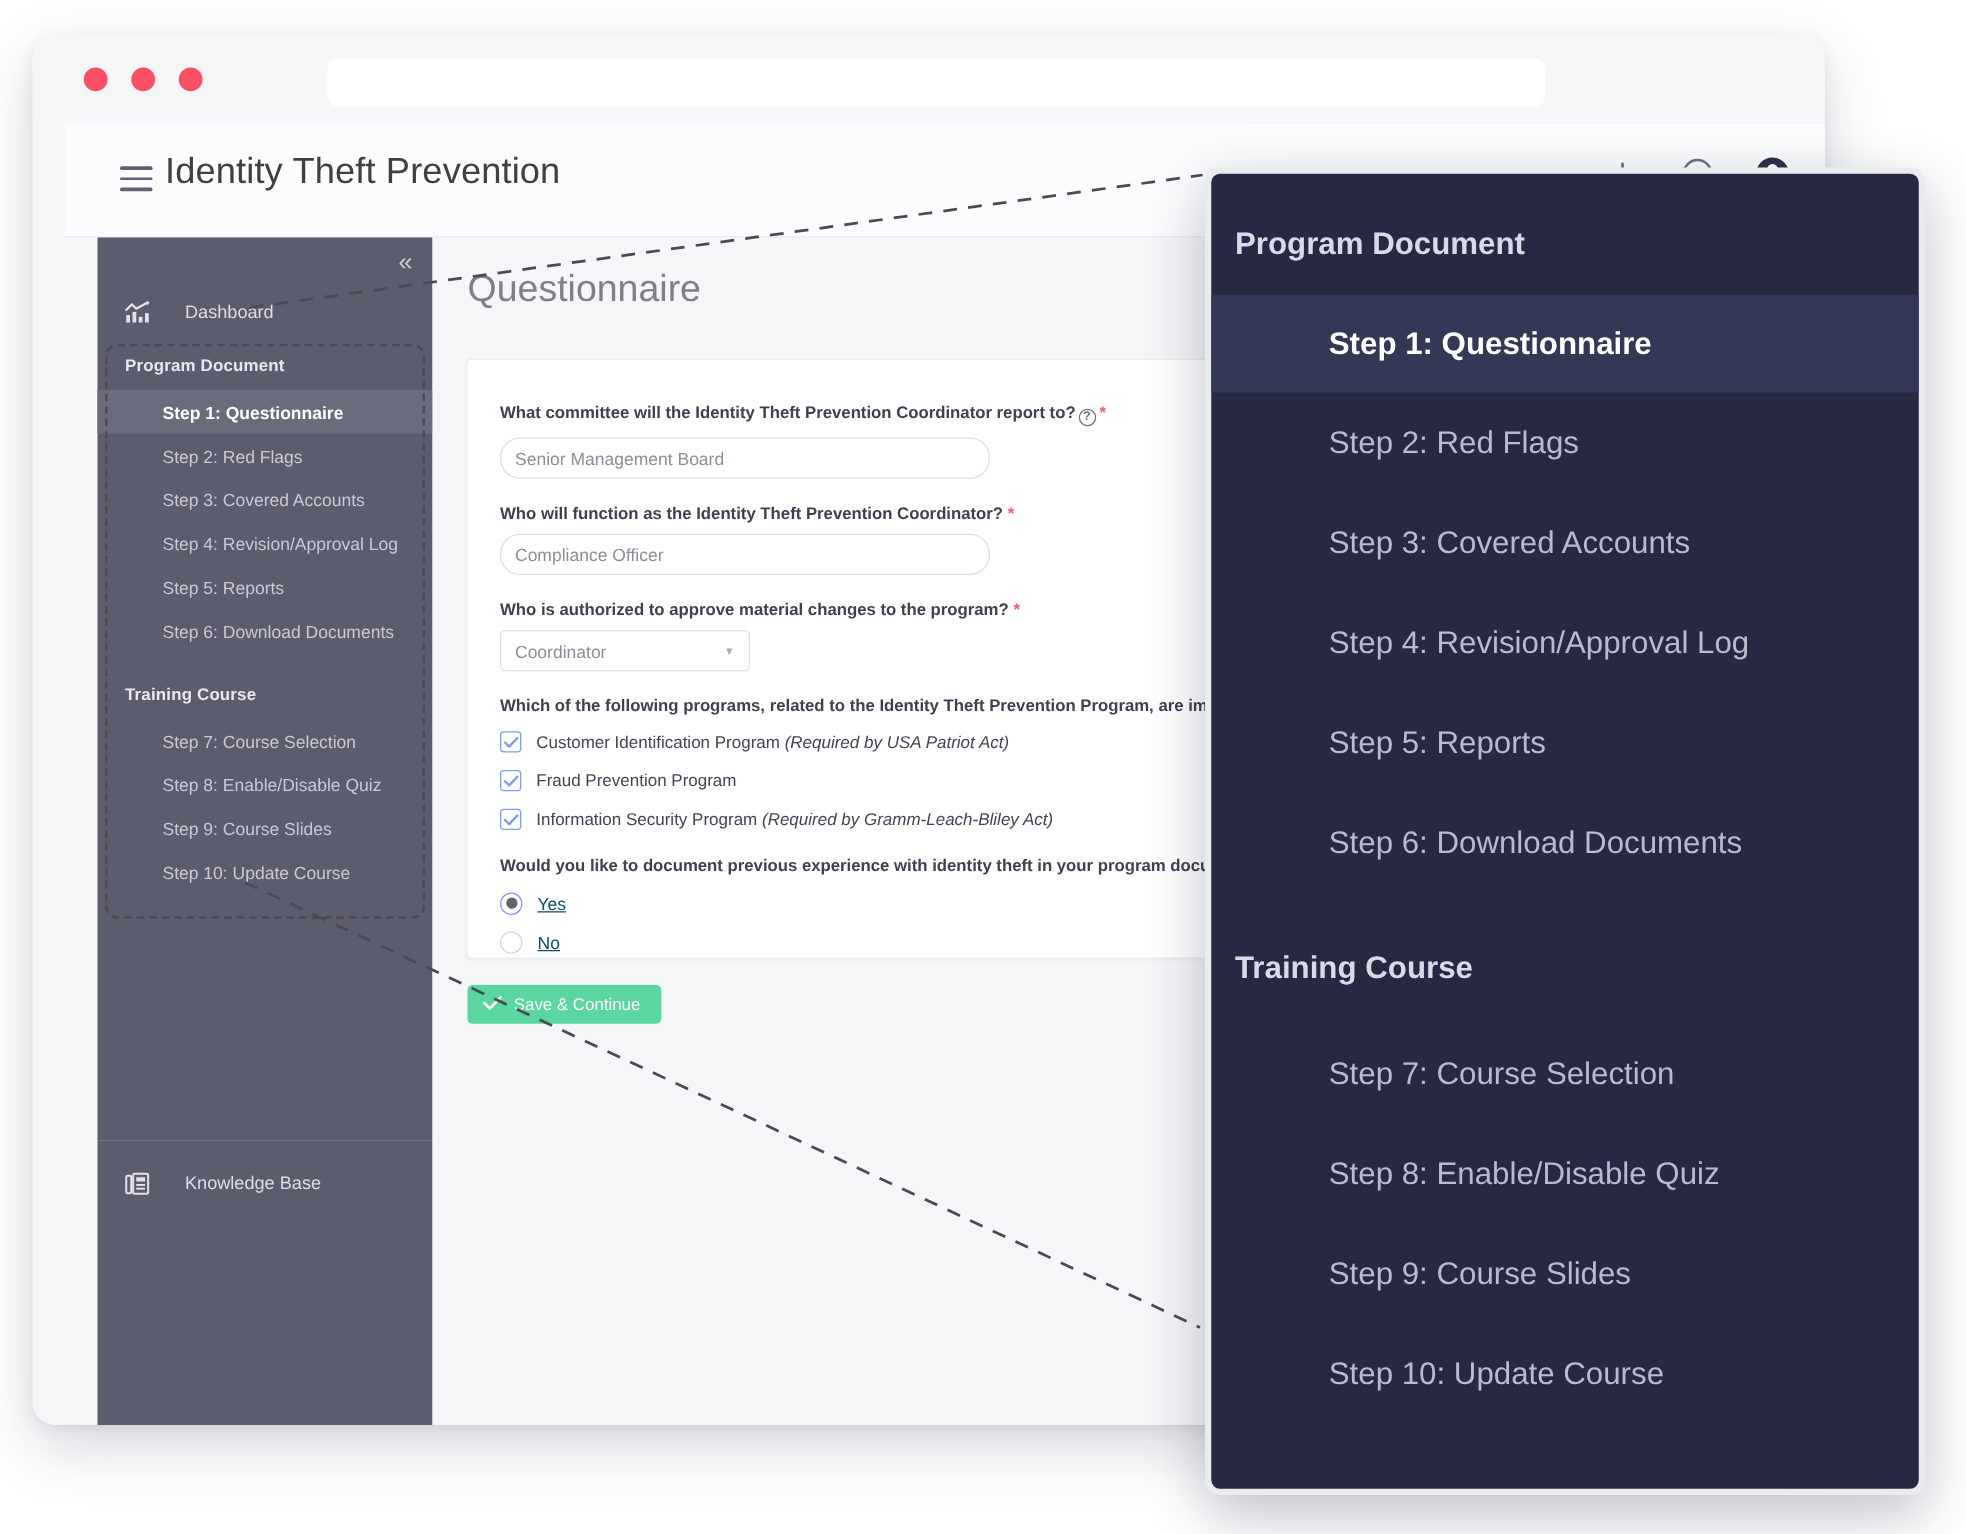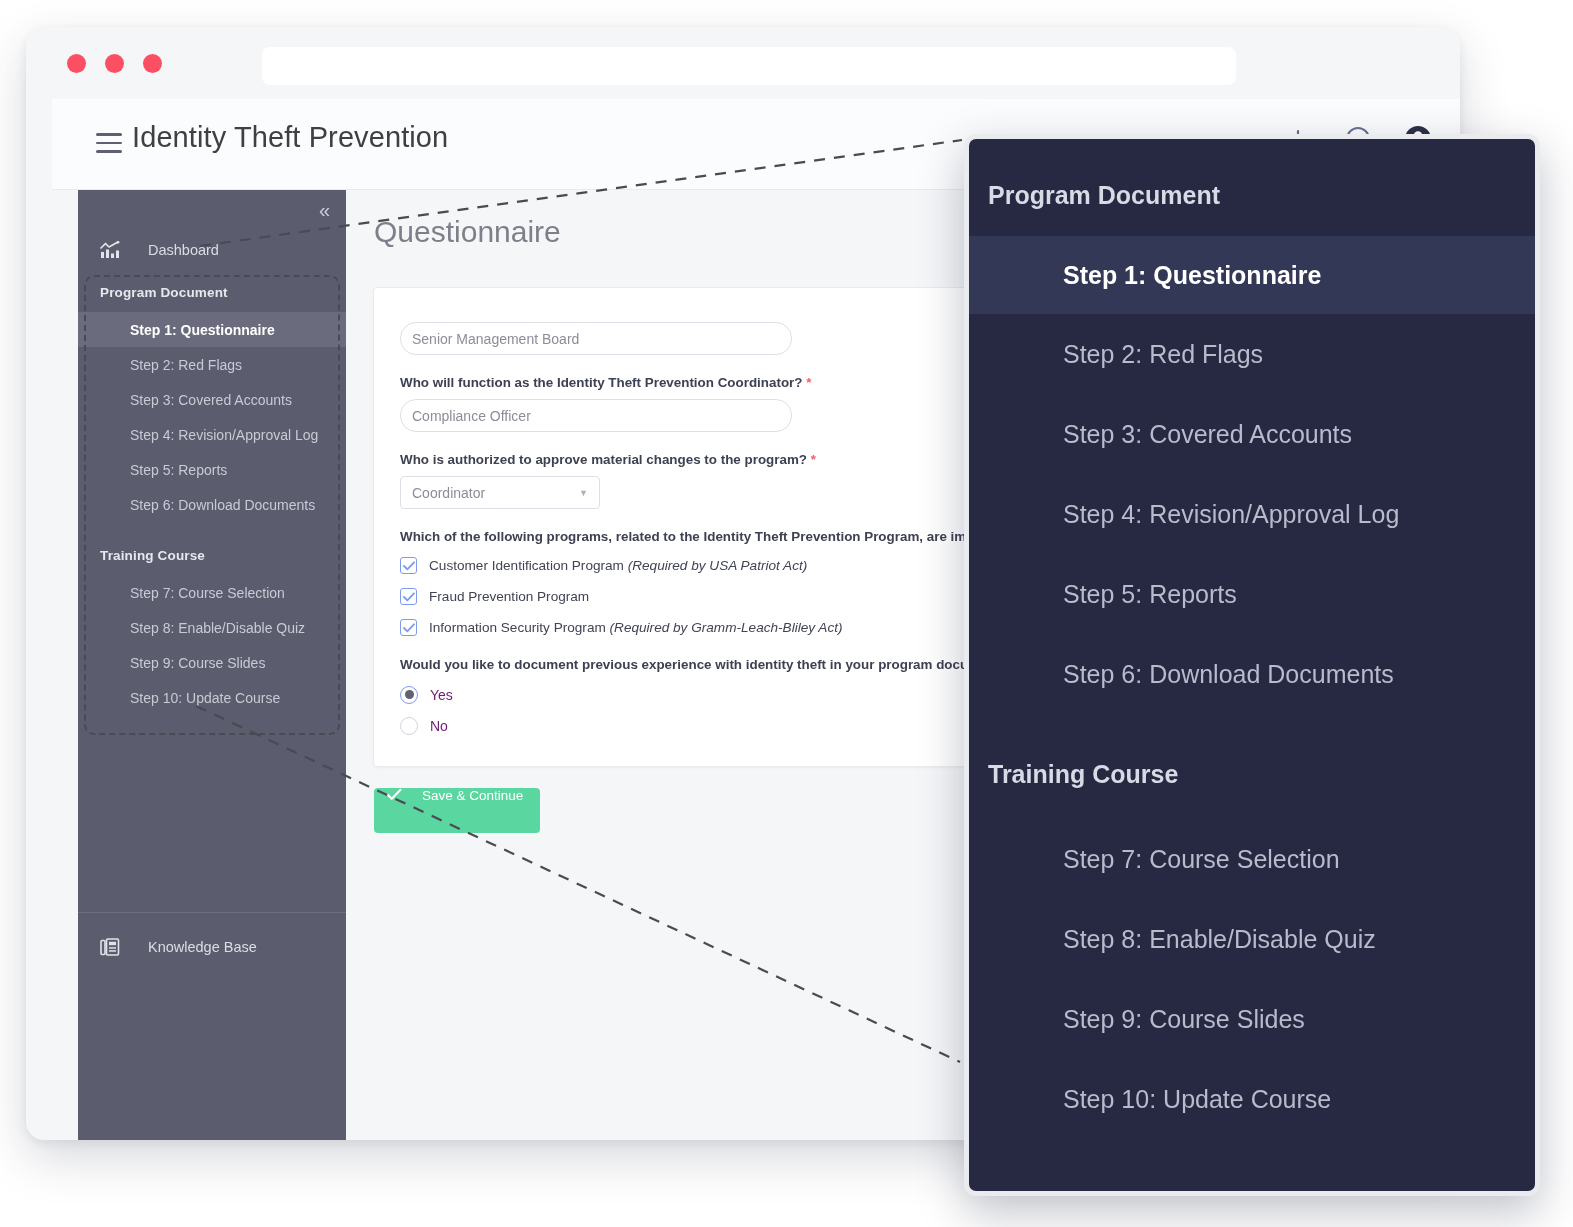--- a/index.html
+++ b/index.html
@@ -160,27 +160,27 @@
   .opt-lbl { font-size: 13.6px; color: #414455; }
   .opt-lbl i { font-style: italic; color: #414455; }
   .radio {
     width: 18px; height: 18px; border-radius: 50%;
     border: 1.7px solid #d2d5de; background: #fff;
     display: flex; align-items: center; justify-content: center;
     margin-right: 12px; flex: 0 0 auto; cursor: pointer;
   }
   .radio.checked { border-color: #7e9bf0; }
   .radio.checked::after { content: ""; width: 9px; height: 9px; border-radius: 50%; background: #5f6272; }
-  .radio-lbl { font-size: 14px; color: #701a75; }
+  .radio-lbl { font-size: 14px; color: #0c4a6e; text-decoration: underline; }
   .save-btn {
     position: absolute; left: 28px; top: 598px;
-    height: 45px; padding: 0 17px 0 12px;
+    height: 31px; padding: 0 17px 0 12px;
     background: #5ad6a0; border: none; border-radius: 4px;
     color: #ffffff; font-size: 13.5px; font-weight: 400;
-    display: flex; gap: 20px;
+    display: flex; align-items: center; gap: 9px;
     cursor: pointer; font-family: "Liberation Sans", sans-serif;
   }
 
   
   .overlay {
     position: absolute; left: 964px; top: 134px;
     width: 576px; height: 1062px;
     background: #272943;
     border-radius: 12px;
     border: 5px solid #e9ebef;
@@ -302,20 +302,21 @@
 
     <div class="dash-rect"></div>
 
     <div class="main">
       <div class="page-title">Questionnaire</div>
 
       <div class="card">
         <div class="card-inner">
 
           <div class="field-block">
+            <div class="q-label"><span>What committee will the Identity Theft Prevention Coordinator report to?</span><span class="help-q">?</span><span class="req">*</span></div>
             <div class="txt-input">Senior Management Board</div>
           </div>
 
           <div class="field-block">
             <div class="q-label"><span>Who will function as the Identity Theft Prevention Coordinator?</span> <span class="req">*</span></div>
             <div class="txt-input">Compliance Officer</div>
           </div>
 
           <div class="field-block">
             <div class="q-label"><span>Who is authorized to approve material changes to the program?</span> <span class="req">*</span></div>

